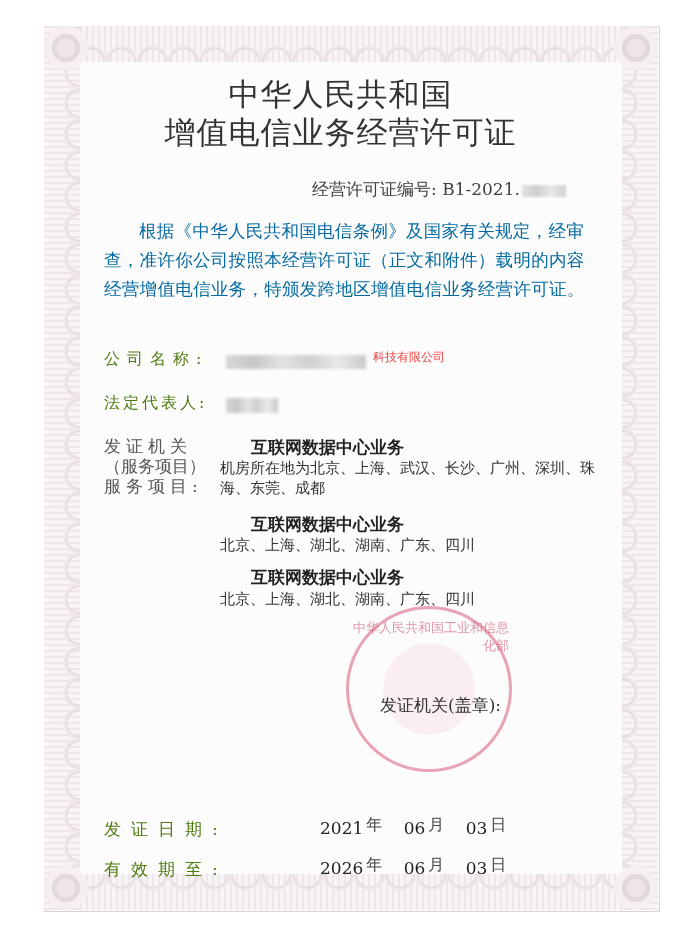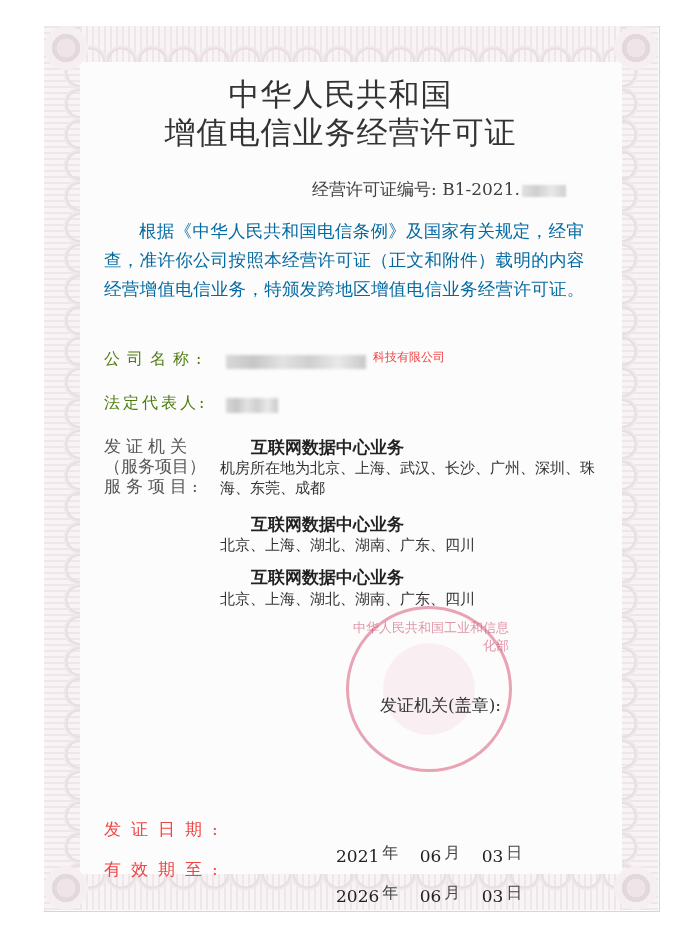--- a/index.html
+++ b/index.html
@@ -74,23 +74,23 @@
   .svc3 { top:566px; } .svc3-d { top:589px; }
 
   .seal {
     position:absolute; left:346px; top:606px; width:160px; height:160px; border-radius:50%;
     border:3px solid rgba(215,90,120,0.55);
     background: radial-gradient(circle, rgba(240,200,210,0.25) 0 40%, transparent 41%);
   }
   .seal-text { position:absolute; left:0; top:10px; width:160px; text-align:right; font-size:13px; color:rgba(205,80,110,0.6); }
   .issuer { position:absolute; left:380px; top:694px; font-size:17px; color:#333; }
 
-  .date-label { position:absolute; left:104px; font-size:17px; color:#ef4444; letter-spacing:10px; }
+  .date-label { position:absolute; left:104px; font-size:17px; color:#4d7c0f; letter-spacing:10px; }
   .dl1 { top:818px; } .dl2 { top:858px; }
-  .date-val { position:absolute; left:336px; font-size:17px; color:#222;margin-top:28px; }
+  .date-val { position:absolute; left:320px; font-size:17px; color:#222; }
   .dv1 { top:818px; } .dv2 { top:858px; }
   .date-val span { margin-right:3px; }
   .date-val .unit { font-size:16px; color:#444; position:relative; top:-4px; margin-right:16px; }
 </style>
 </head>
 <body>
 
 <div class="sheet"></div>
 <div class="border-top"></div>
 <div class="border-bottom"></div>

